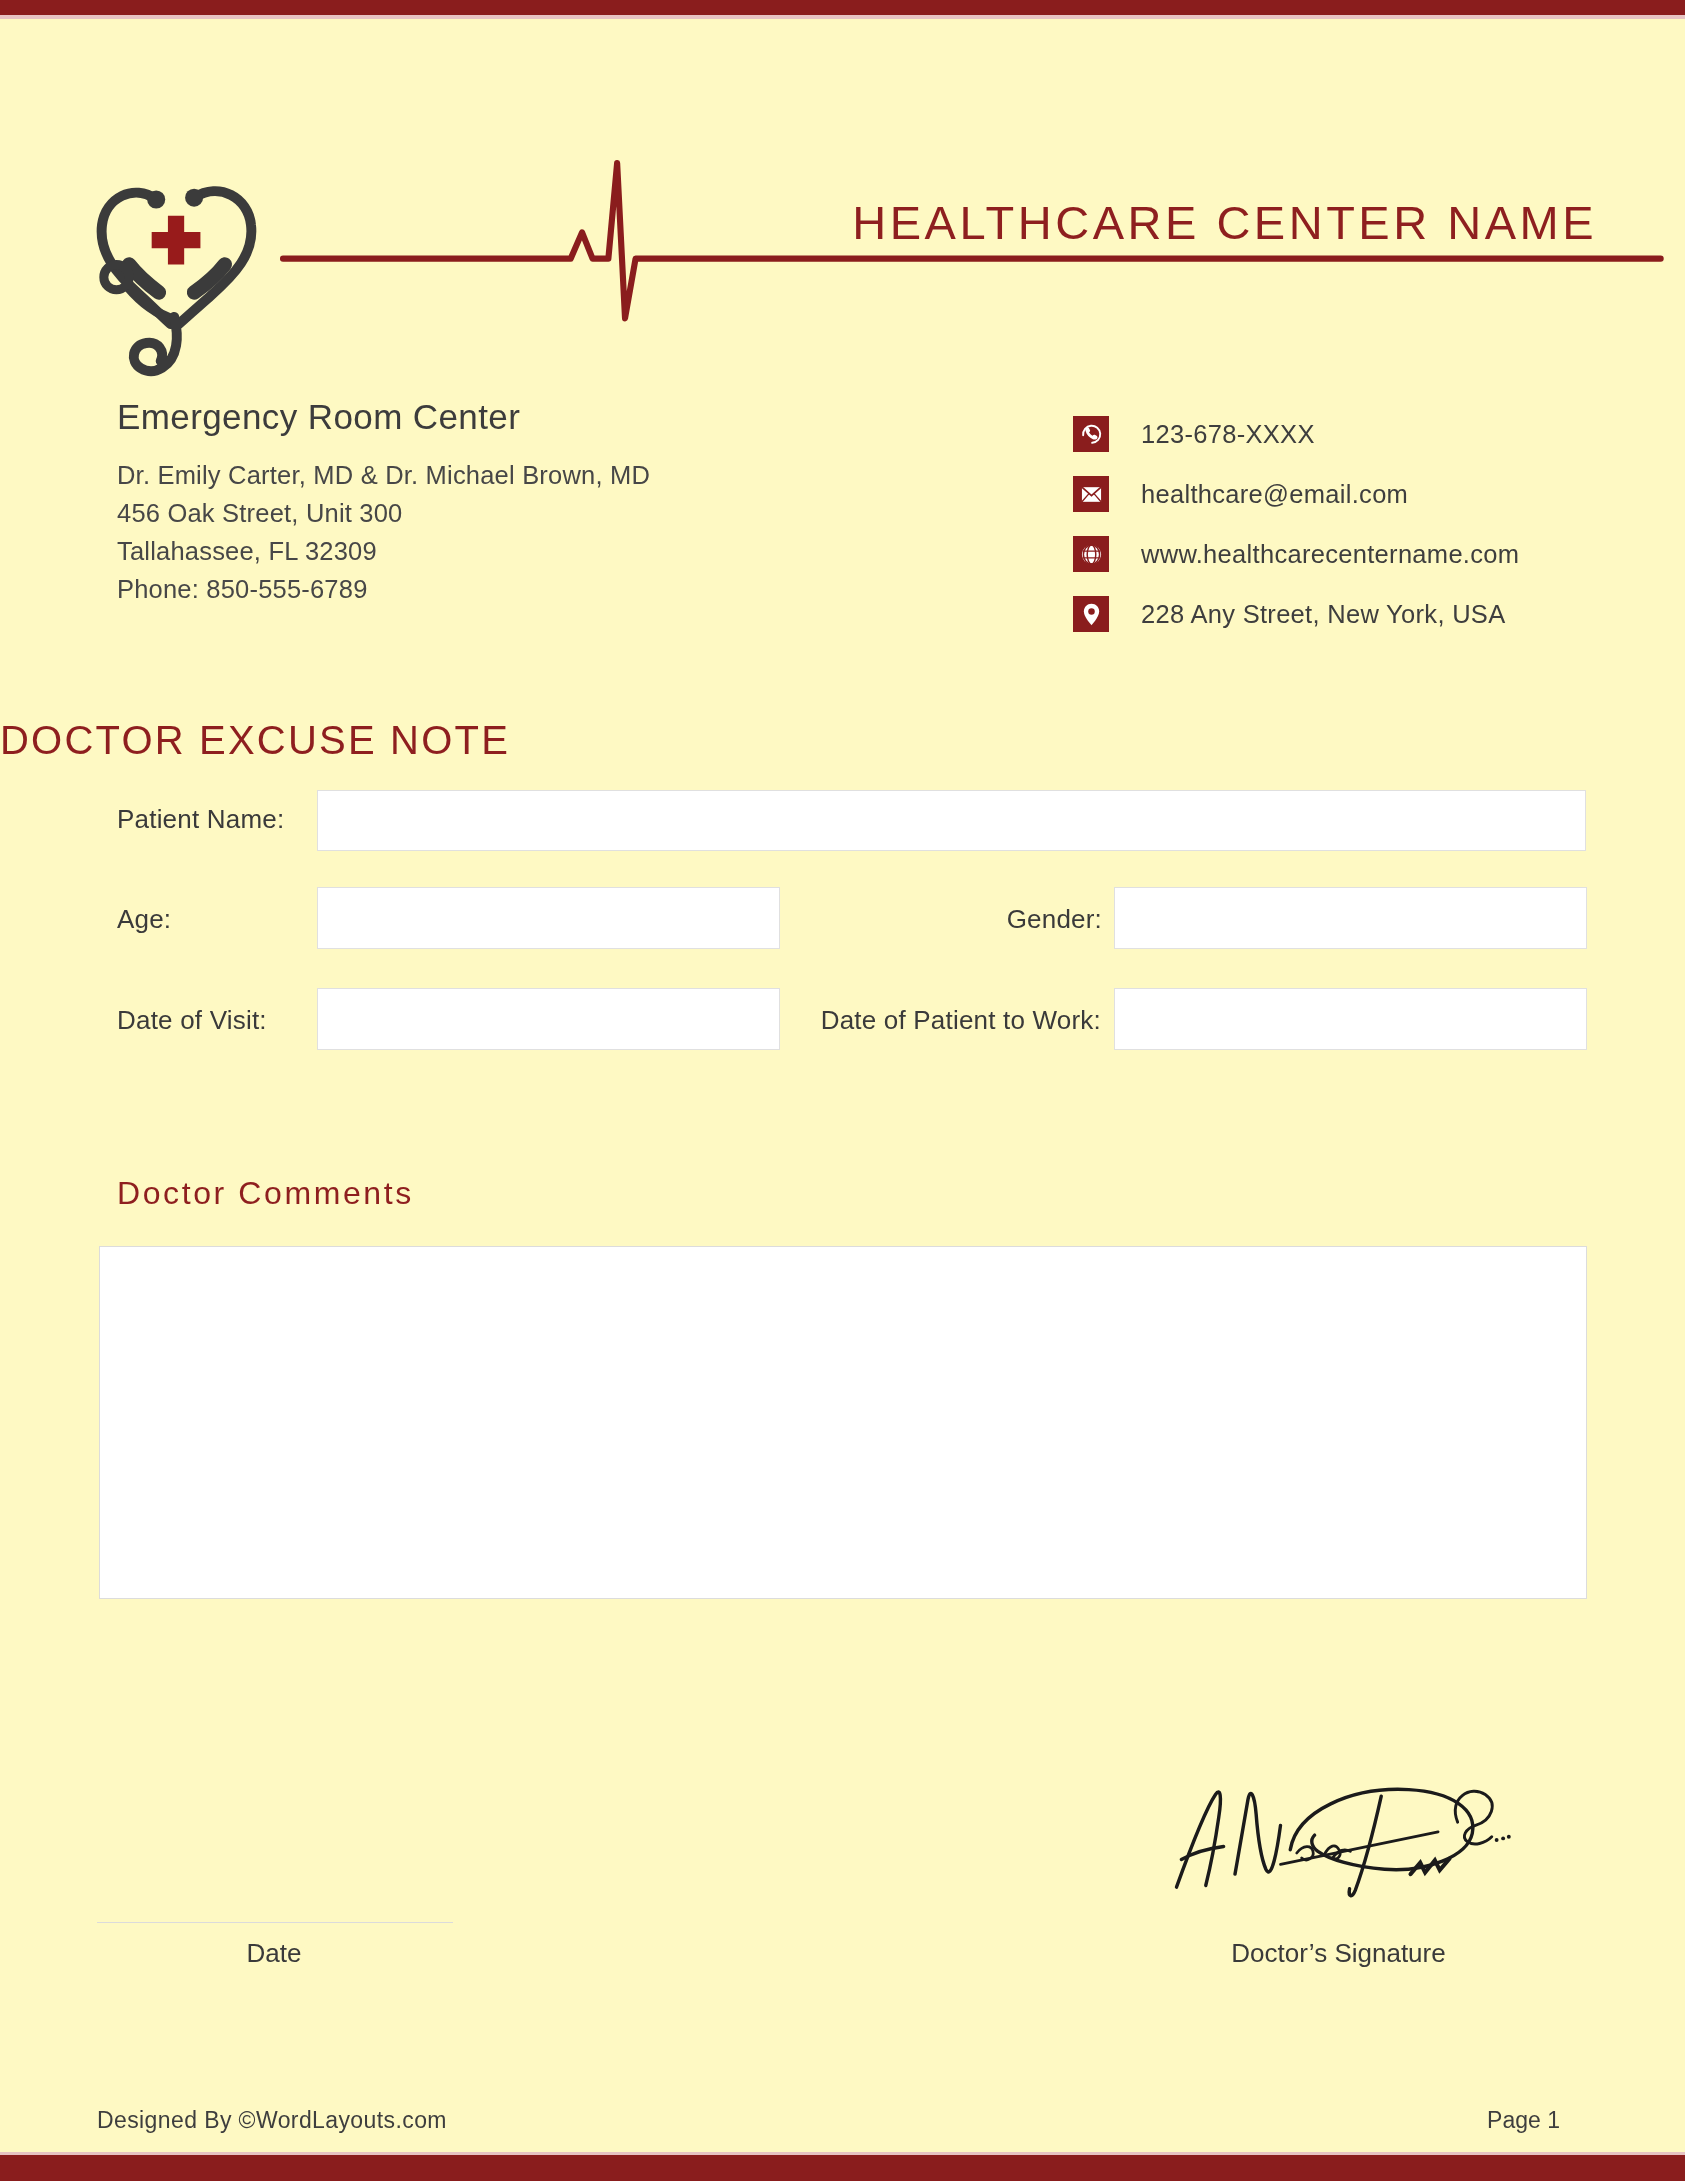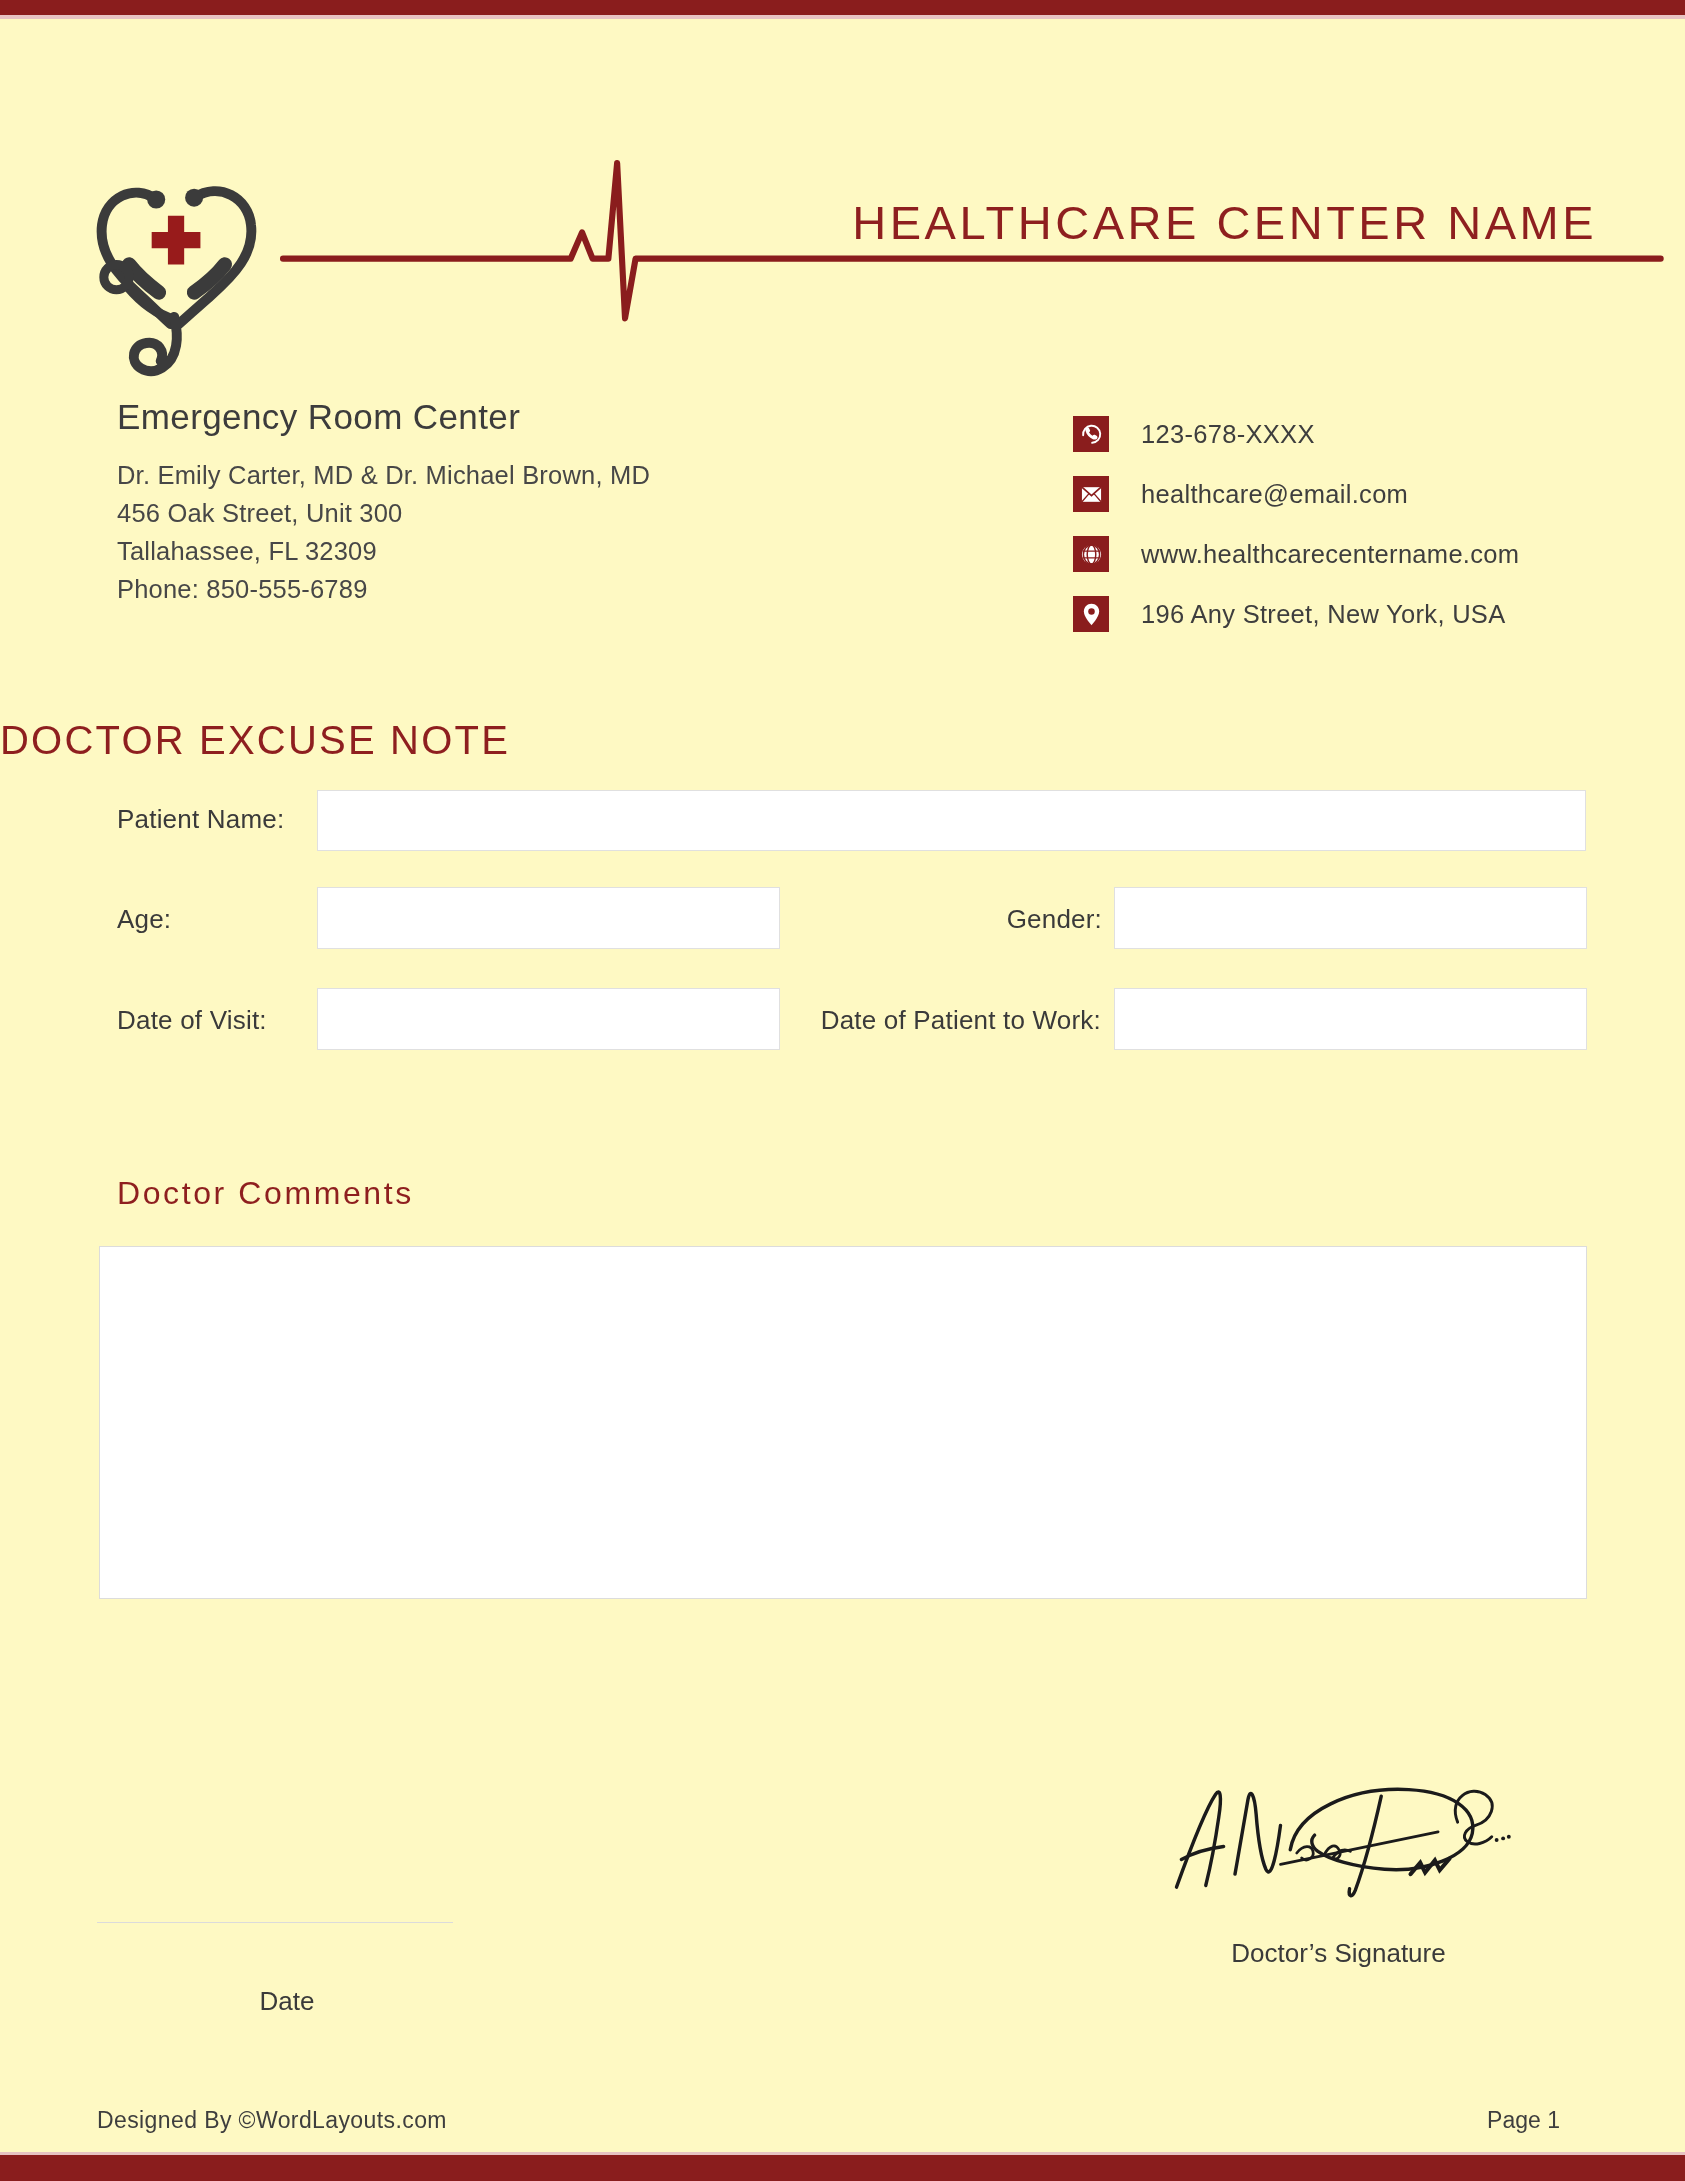--- a/index.html
+++ b/index.html
@@ -49,21 +49,21 @@
   .comments-box {
     position:absolute; left:99px; top:1246px; width:1488px; height:353px;
     border:1.8px solid #dcdcdc; background:#ffffff; resize:none; outline:none;
     font-family:"Liberation Sans", sans-serif; font-size:26px; color:#3a3a3a; padding:16px 17.6px;
   }
 
   
   .signature { position:absolute; left:1157px; top:1775px; width:364px; height:130px; }
   .date-line { position:absolute; left:97px; top:1884px; width:356px; height:39px; border-bottom:1.8px solid #dbdbdb; }
   .sig-label, .date-label { position:absolute; top:1938px; font-size:26px; color:#3a3a3a; text-align:center; }
-  .date-label { left:109px; width:356px;margin-top:48px; }
+  .date-label { left:96px; width:356px; }
   .sig-label { left:1154px; width:369px; }
 
   
   .footer-credit { position:absolute; left:97px; top:2107px; font-size:23px; color:#3e3e3e; letter-spacing:0.4px; }
   .footer-page  { position:absolute; right:125px; top:2107px; font-size:23px; color:#3e3e3e; }
 
   :root { --accent:#8a1d1d; --accent-text:#8e1f1f; --accent-light:#e7c3c3; }
 </style>
 </head>
 <body>
@@ -136,21 +136,21 @@
       </span>
       <span class="contact-text">www.healthcarecentername.com</span>
     </div>
     <div class="contact-row">
       <span class="contact-icon">
         <svg viewBox="0 0 24 24">
             <path d="M12,2.5 C8.2,2.5 5.2,5.5 5.2,9.3 C5.2,14.3 12,21.5 12,21.5 C12,21.5 18.8,14.3 18.8,9.3 C18.8,5.5 15.8,2.5 12,2.5 Z" fill="#ffffff"></path>
             <circle cx="12" cy="9.3" r="2.9" fill="#8a1d1d"></circle>
           </svg>
       </span>
-      <span class="contact-text">196 Any Street, New York, USA</span>
+      <span class="contact-text">228 Any Street, New York, USA</span>
     </div>
   </div>
 
   <div class="doc-title">DOCTOR EXCUSE NOTE</div>
 
   <div class="field-label" style="left:117px; top:804px;">Patient Name:</div>
   <input class="field-input" style="left: 317px; top: 790px; width: 1269px; height: 61px;" type="text" value="">
 
   <div class="field-label" style="left:117px; top:904px;">Age:</div>
   <input class="field-input" style="left: 317px; top: 887px; width: 463px; height: 62px;" type="text" value="">

